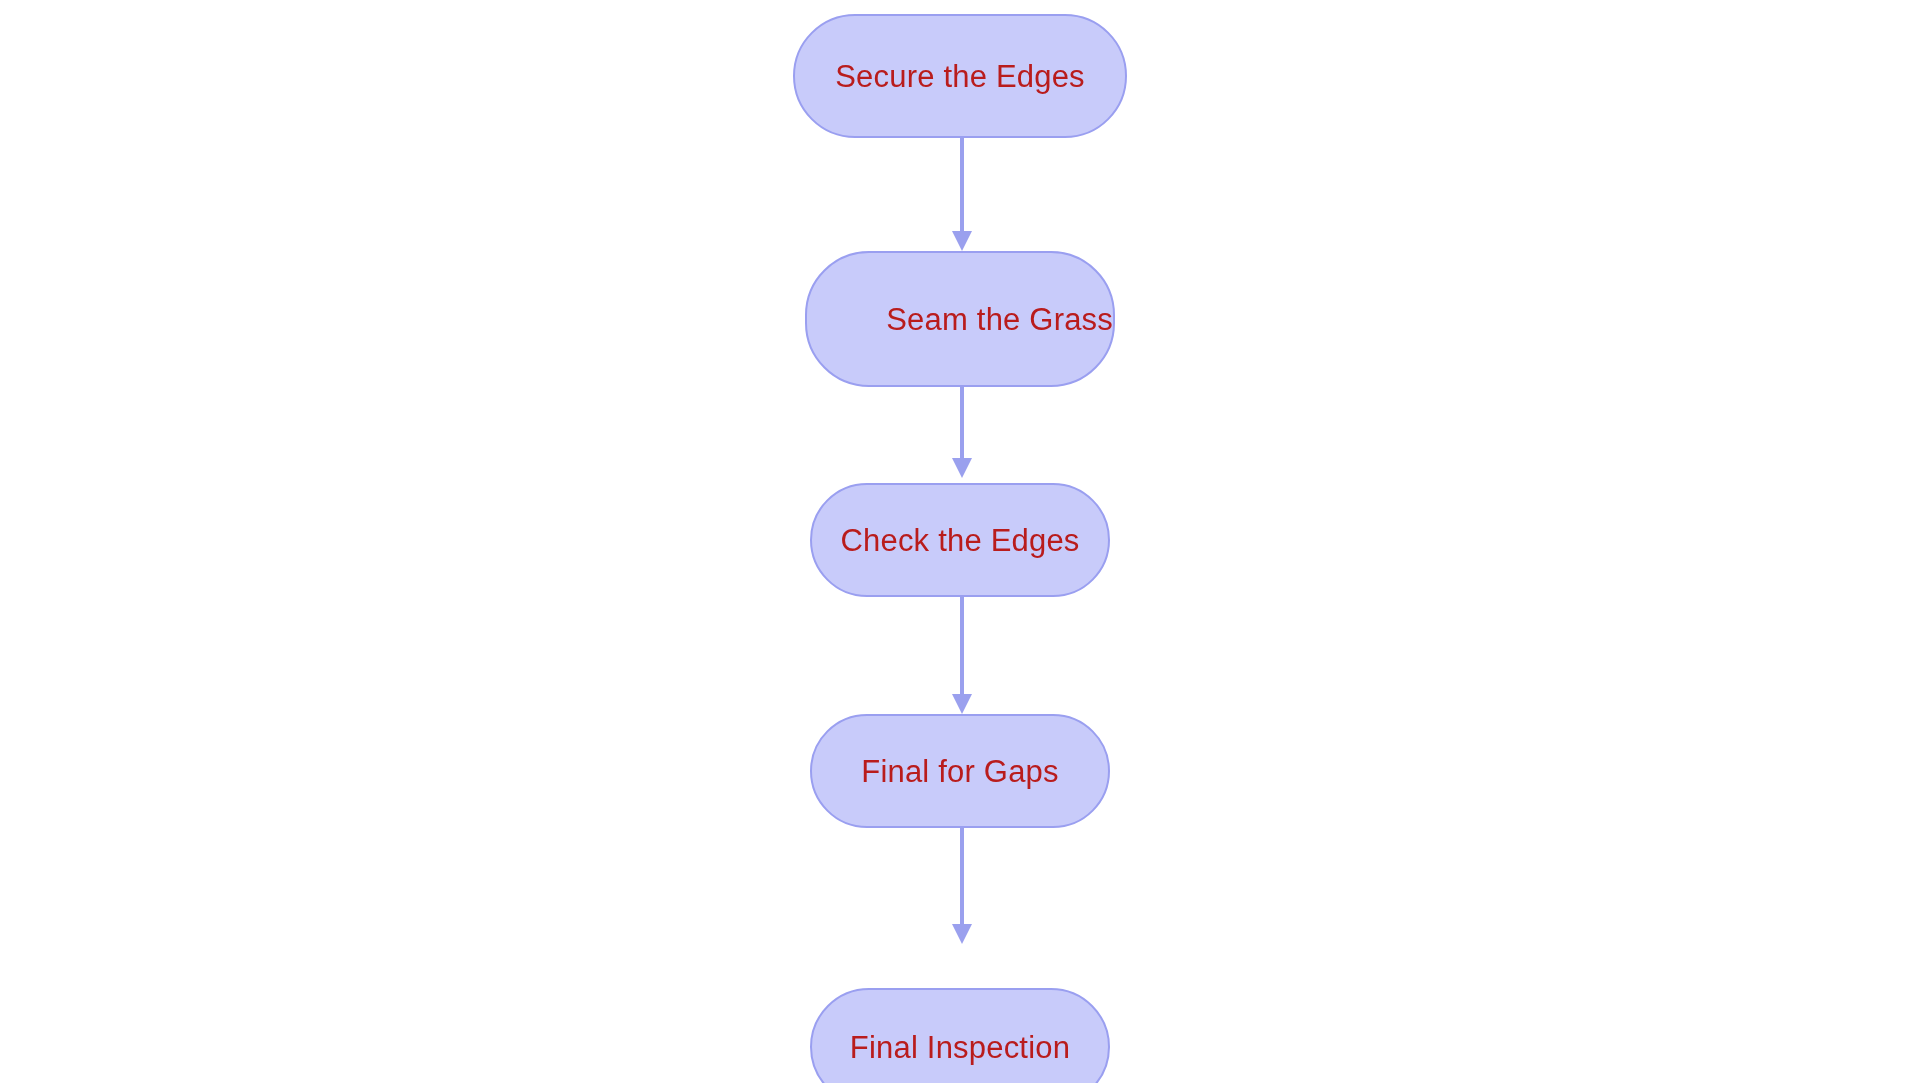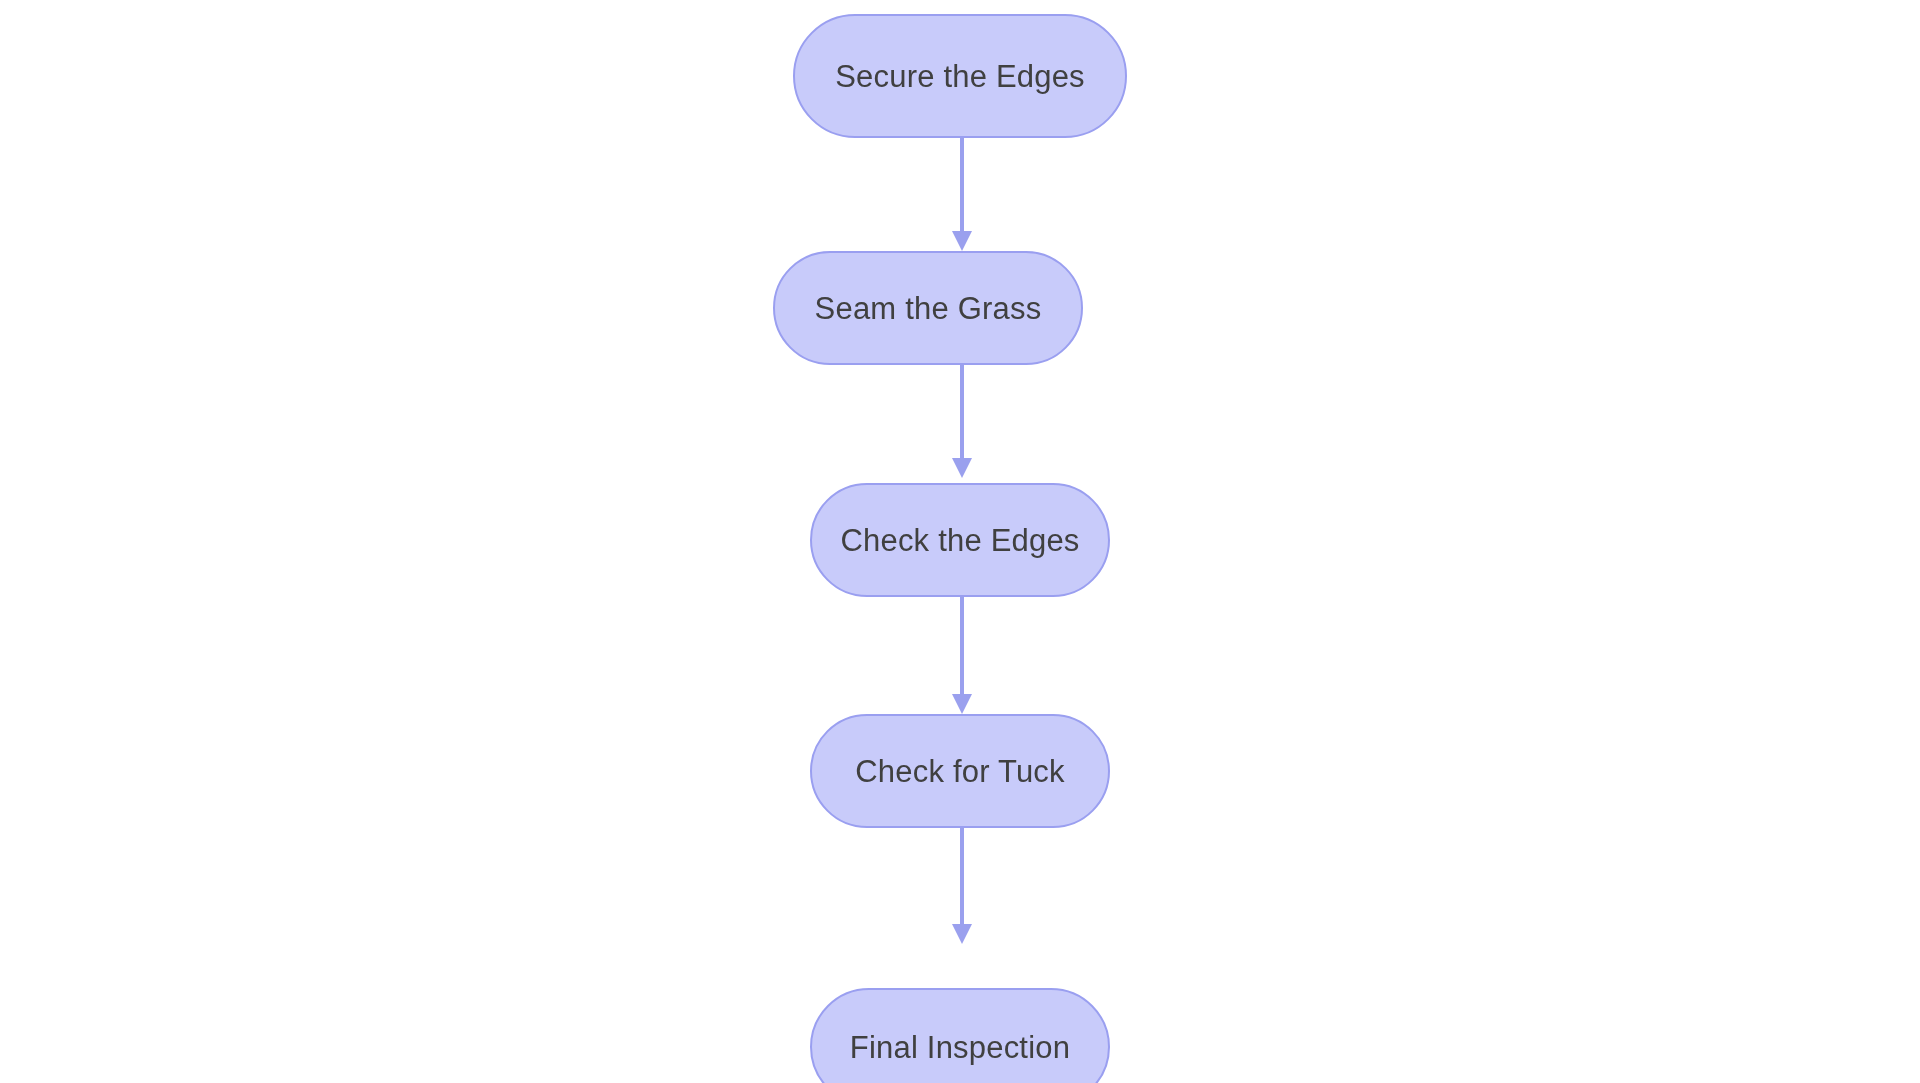--- a/index.html
+++ b/index.html
@@ -46,21 +46,21 @@
     background: #c8cbfa;
     border: 2px solid #9a9ff0;
     border-radius: 64px;
     transform: translateX(-50%);
   }
 
   .flow-node-label {
     font-family: "Liberation Sans", sans-serif;
     font-size: 31px;
     line-height: 1;
-    color: #404040;
+    color: #b91c1c;
     white-space: nowrap;
     letter-spacing: 0.2px;
   }
 </style>
 </head>
 <body>
 
 <div id="flowchart-canvas">
 
   <svg class="flow-svg" viewBox="0 0 1920 1083" xmlns="http://www.w3.org/2000/svg">
@@ -90,30 +90,30 @@
       <polygon points="952,924 972,924 962,944" fill="#9aa0ee"></polygon>
     </g>
   </svg>
 
   <div class="node-layer">
 
     <div class="flow-node" style="left:960px; top:14px; width:334px; height:124px;">
       <span class="flow-node-label">Secure the Edges</span>
     </div>
 
-    <div class="flow-node" style="left:928px; top:251px; width:310px; height:114px;">
+    <div class="flow-node" style="left:960px; top:251px; width:310px; height:136px;justify-content:flex-end;">
       <span class="flow-node-label">Seam the Grass</span>
     </div>
 
     <div class="flow-node" style="left:960px; top:483px; width:300px; height:114px;">
       <span class="flow-node-label">Check the Edges</span>
     </div>
 
     <div class="flow-node" style="left:960px; top:714px; width:300px; height:114px;">
-      <span class="flow-node-label">Check for Tuck</span>
+      <span class="flow-node-label">Final for Gaps</span>
     </div>
 
     <div class="flow-node" style="left:960px; top:988px; width:300px; height:118px;">
       <span class="flow-node-label">Final Inspection</span>
     </div>
 
   </div>
 </div>
 
 </body></html>

